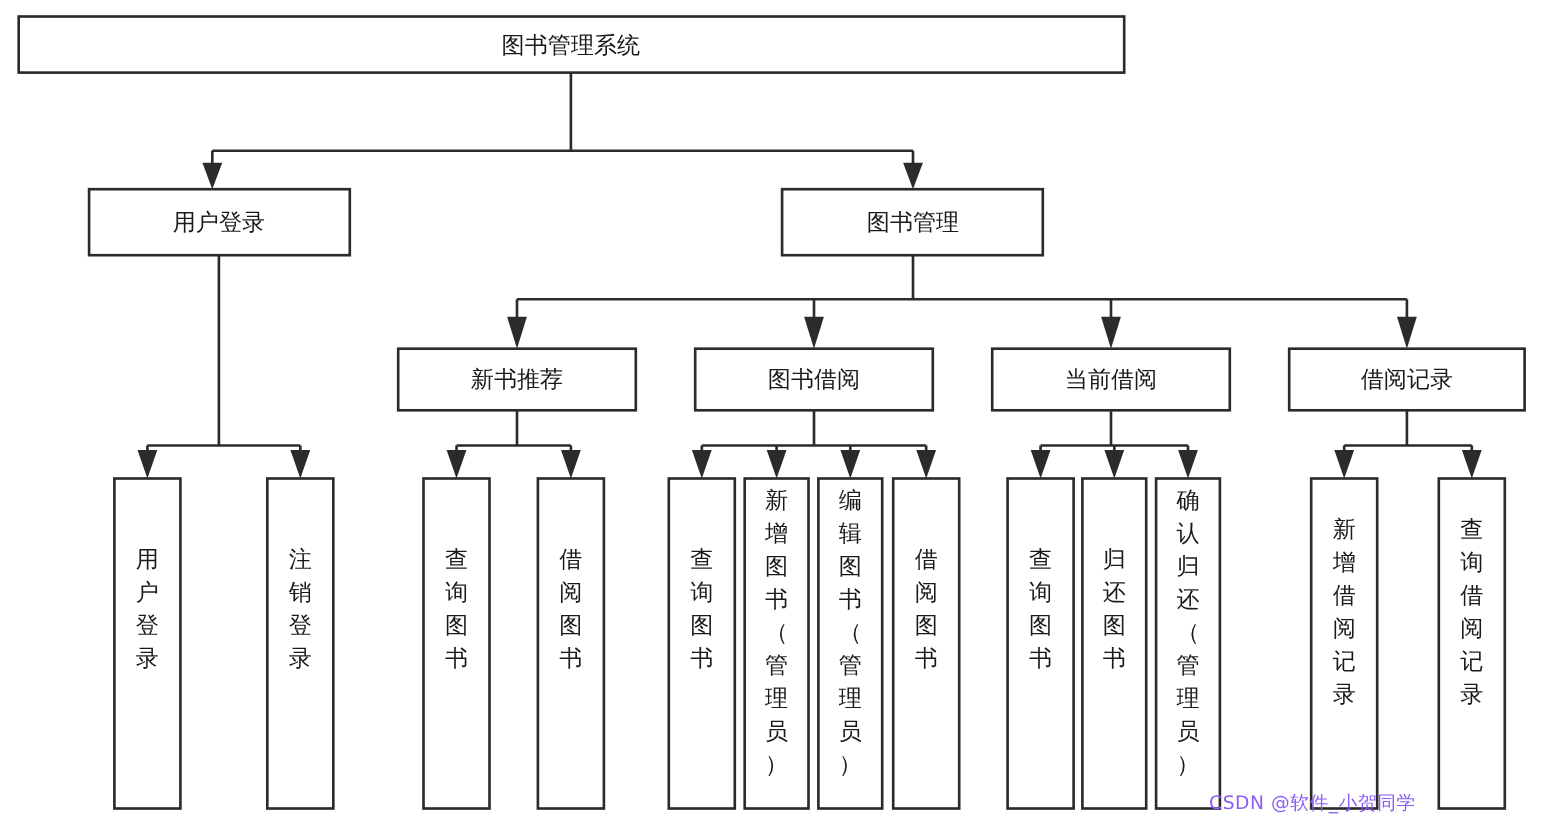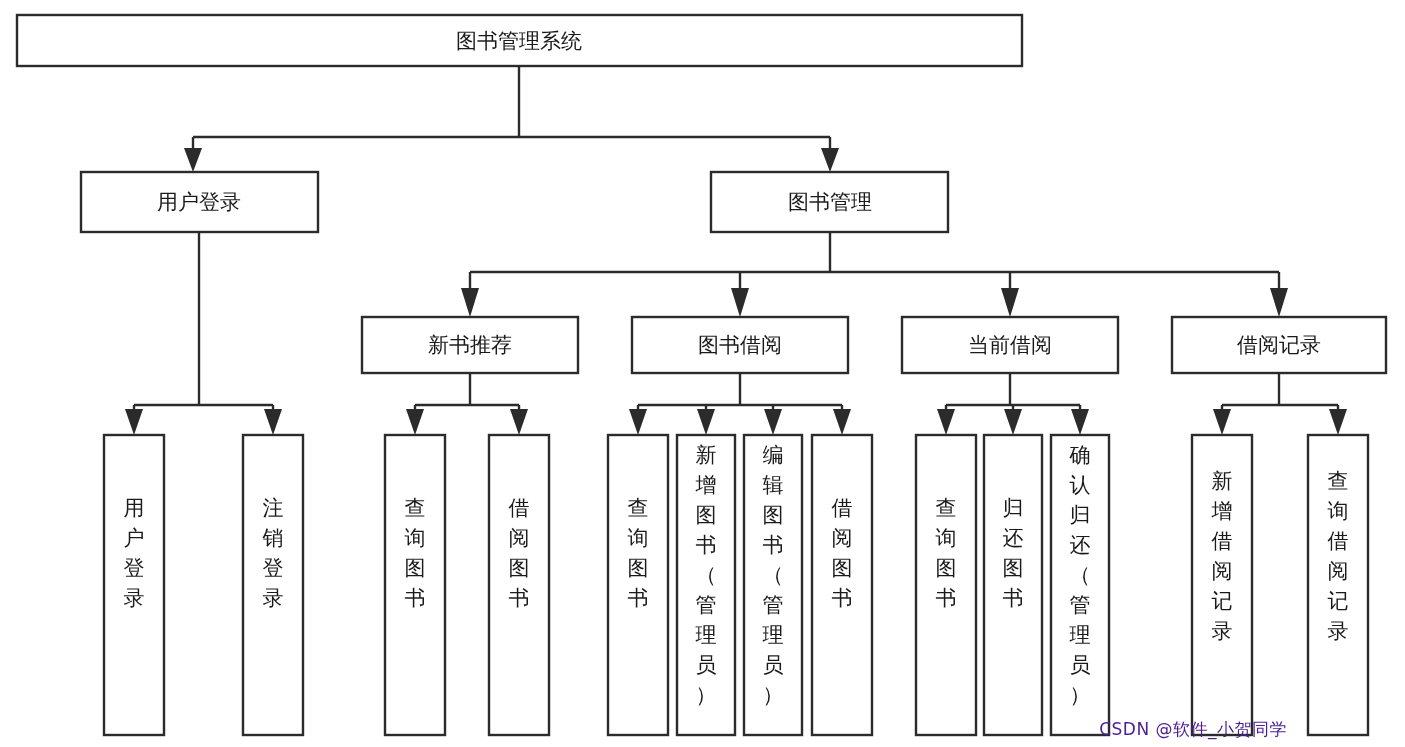--- a/index.html
+++ b/index.html
@@ -51,21 +51,21 @@
   .edge-head {
     fill: #2b2b2b;
     stroke: none;
   }
   .watermark {
     position: absolute;
     right: 10px;
     bottom: 6px;
     font-family: "DejaVu Sans", "Liberation Sans", sans-serif;
     font-size: 17px;
-    color: #4c1d95;
+    color: #8b5cf6;
     white-space: nowrap;
     letter-spacing: 0.5px;
     user-select: none;
   }
 </style>
 </head>
 <body>
 
 <div id="diagram-root">
   <svg class="flow" viewBox="0 0 1405 747" xmlns="http://www.w3.org/2000/svg">

